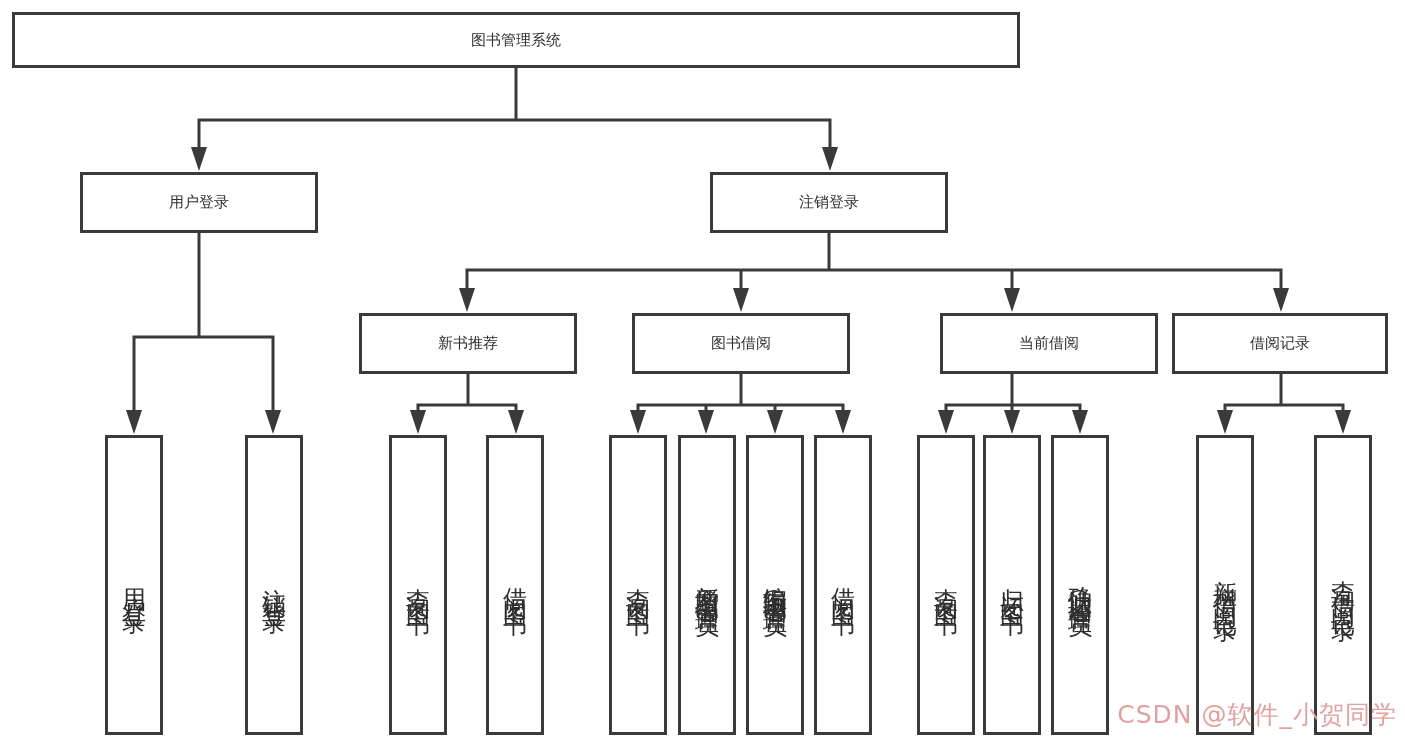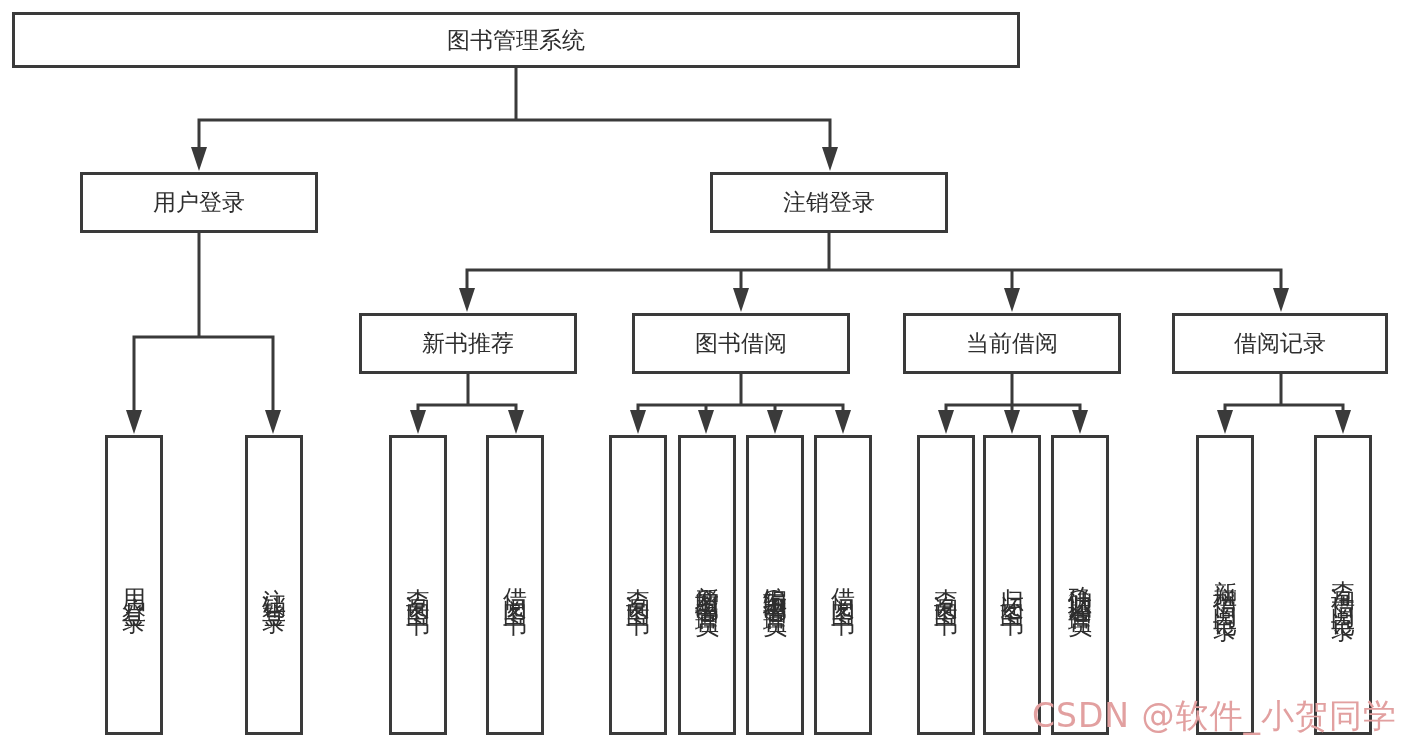--- a/index.html
+++ b/index.html
@@ -6,37 +6,37 @@
   .canvas{
     position:relative;width:1405px;height:747px;background:#fff;overflow:hidden;
     font-family:"DejaVu Sans","Liberation Sans",sans-serif;color:#2e2e2e;
   }
   .connectors{position:absolute;left:0;top:0;}
   .connectors path{stroke:var(--line,#3a3a3a);stroke-width:3;fill:none;}
   .connectors polygon{fill:var(--line,#3a3a3a);}
   .box{
     position:absolute;border:3px solid var(--line,#3a3a3a);background:#fff;
     display:flex;align-items:center;justify-content:center;
-    font-size:23px;box-sizing:border-box;white-space:nowrap;
+    font-size:15px;box-sizing:border-box;white-space:nowrap;
   }
   .root{left:12px;top:12px;width:1008px;height:56px;}
   .lvl2{top:172px;width:238px;height:61px;}
   .lvl3{top:313px;width:218px;height:61px;}
   .vbox{
     position:absolute;top:435px;width:58px;height:300px;
     border:3px solid var(--line,#3a3a3a);background:#fff;box-sizing:border-box;
     display:flex;align-items:center;justify-content:center;
   }
   .vtext{
     writing-mode:vertical-rl;text-orientation:mixed;
     font-size:24px;line-height:1;letter-spacing:8px;
   }
   .vtext.tight{letter-spacing:4px;}
   .watermark{
-    position:absolute;right:8px;bottom:8px;font-size:33px;
+    position:absolute;right:8px;bottom:16px;font-size:25px;
     color:var(--watermark,#e5a0a0);letter-spacing:1px;
   }
 </style>
 </head>
 <body>
 
 <div class="canvas">
 
   <svg class="connectors" width="1405" height="747" viewBox="0 0 1405 747" xmlns="http://www.w3.org/2000/svg">
     <path d="
@@ -103,21 +103,21 @@
   <div class="box lvl2" style="left:710px">
     <span>注销登录</span>
   </div>
 
   <div class="box lvl3" style="left:359px">
     <span>新书推荐</span>
   </div>
   <div class="box lvl3" style="left:632px">
     <span>图书借阅</span>
   </div>
-  <div class="box lvl3" style="left:903px">
+  <div class="box lvl3" style="left:940px">
     <span>当前借阅</span>
   </div>
   <div class="box lvl3" style="left:1172px;width:216px">
     <span>借阅记录</span>
   </div>
 
   <div class="vbox" style="left:105px">
     <span class="vtext">用户登录</span>
   </div>
   <div class="vbox" style="left:245px">

